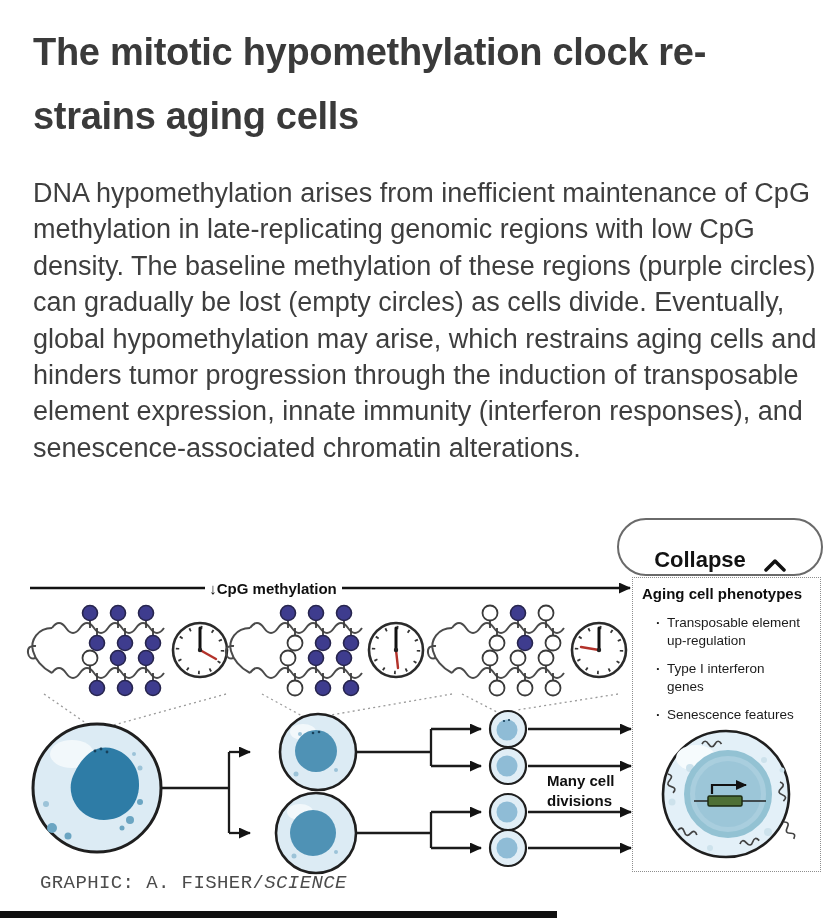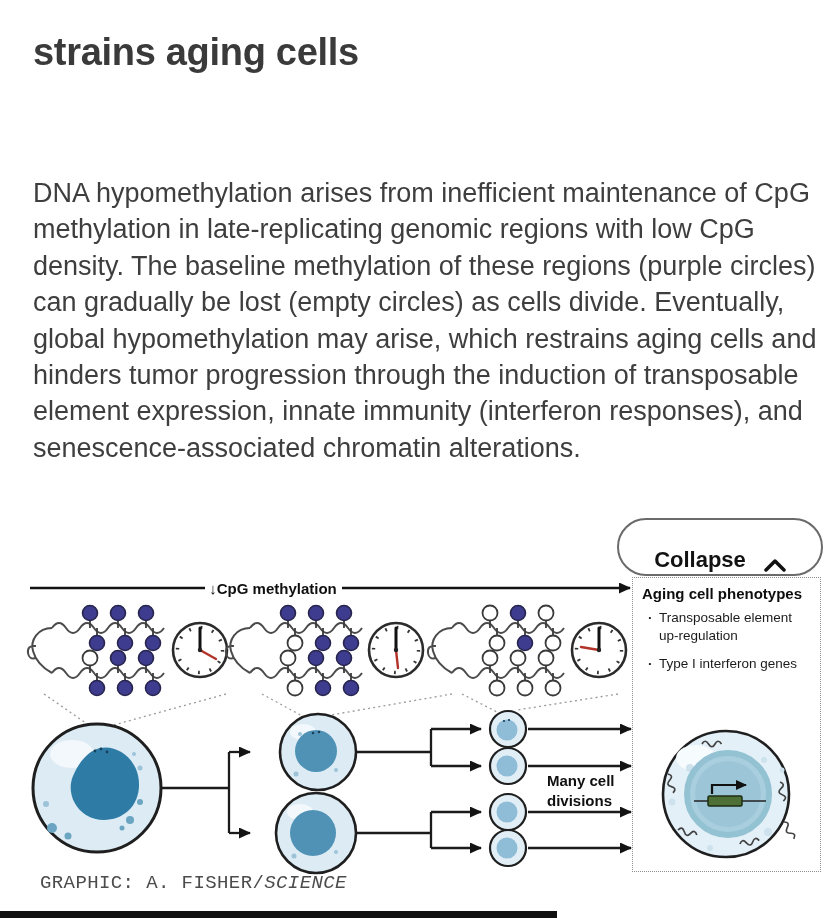--- a/index.html
+++ b/index.html
@@ -24,36 +24,37 @@
   .mc { fill:#3e3c8e; stroke:#27254e; stroke-width:1.6; }
   .uc { fill:#ffffff; stroke:#3a3a3a; stroke-width:1.8; }
   .dots { stroke:#9a9a9a; stroke-width:1.3; stroke-dasharray:2 3.2; fill:none; }
   .conn { stroke:#1b1b1b; stroke-width:2.3; fill:none; }
   .redhand { stroke:#b3322a; stroke-width:2.4; stroke-linecap:round; }
 
   .panel { position:absolute; left:632px; top:577px; width:189px; height:295px;
            border:1.5px dotted #8e8e8e; background:#fff; box-sizing:border-box;
            padding:7px 4px 4px 9px; }
   .panel h3 { margin:0 0 7px; font-size:15px; font-weight:700; color:#0e0e0e; }
-  .panel ul { list-style:none; margin:4px; padding:0; }
+  .panel ul { list-style:none; margin:12px; padding:0; }
   .panel li { position:relative; padding-left:13px; font-size:13.5px; line-height:17.5px;
               color:#1b1b1b; margin-bottom:11px; }
   .panel li::before { content:"·"; position:absolute; left:2px; top:0; font-weight:700; }
   .aging-svg { position:absolute; left:11px; top:146px; }
 
   .credit { position:absolute; left:40px; top:872px; font-size:19px; color:#4c4c4c; letter-spacing:0.4px;font-family:Liberation Mono, monospace; }
   .credit i { font-style:italic; }
   .bottom-bar { position:absolute; left:0; top:911px; width:557px; height:7px; background:#101010; }
 </style>
 </head>
 <body>
 
 <div class="page">
 
   <div class="title">
+    <div>The mitotic hypomethylation clock re-</div>
     <div>strains aging cells</div>
   </div>
 
   <p class="body-text">DNA hypomethylation arises from inefficient maintenance of CpG methylation in late-replicating genomic regions with low CpG density. The baseline methylation of these regions (purple circles) can gradually be lost (empty circles) as cells divide. Eventually, global hypomethylation may arise, which restrains aging cells and hinders tumor progression through the induction of transposable element expression, innate immunity (interferon responses), and senescence-associated chromatin alterations.</p>
 
   <button class="collapse-btn">
     <span>Collapse</span>
     <span style="display:flex;">
       <svg width="22" height="15" viewBox="0 0 22 15">
         <polyline points="2,12 11,3 20,12" fill="none" stroke="#111" stroke-width="3.5" stroke-linecap="round" stroke-linejoin="round"></polyline>
@@ -235,20 +236,21 @@
     </g>
     <text class="figlabel" x="547" y="228">Many cell</text>
     <text class="figlabel" x="547" y="248">divisions</text>
   </svg>
 
   <div class="panel">
     <h3>Aging cell phenotypes</h3>
     <ul>
       <li>Transposable element up-regulation</li>
       <li>Type I interferon genes</li>
+      <li>Senescence features</li>
     </ul>
     <svg class="aging-svg" width="164" height="142" viewBox="0 0 164 142">
       <defs>
         <path id="sq" d="M0,0 q3,-5.5 6.5,0 t6.5,0 t6.5,0" fill="none"></path>
         <marker id="ah2" markerUnits="userSpaceOnUse" markerWidth="12" markerHeight="10" refX="10" refY="5" orient="auto">
           <path d="M0,0 L11,5 L0,10 Z" fill="#111"></path>
         </marker>
       </defs>
       <circle cx="82" cy="70" r="63" fill="#e3f0f8" stroke="#1f1f1f" stroke-width="2.6"></circle>
       <ellipse cx="52" cy="34" rx="20" ry="13" fill="#f6fbfd"></ellipse>

